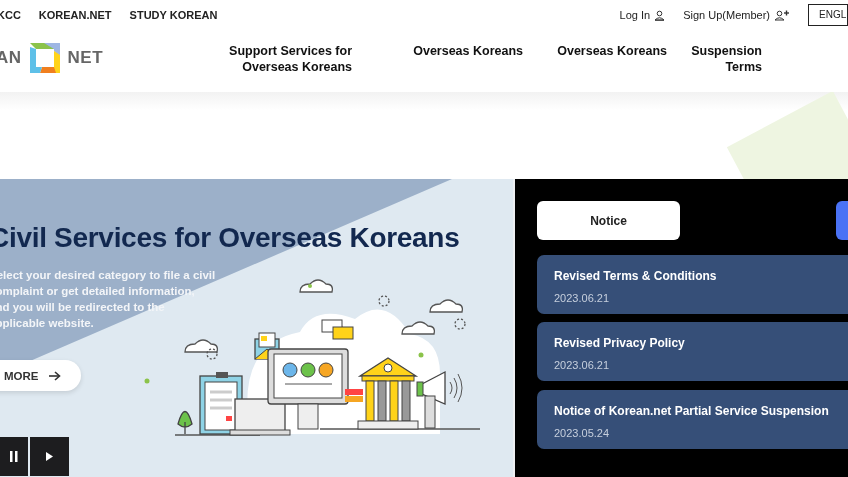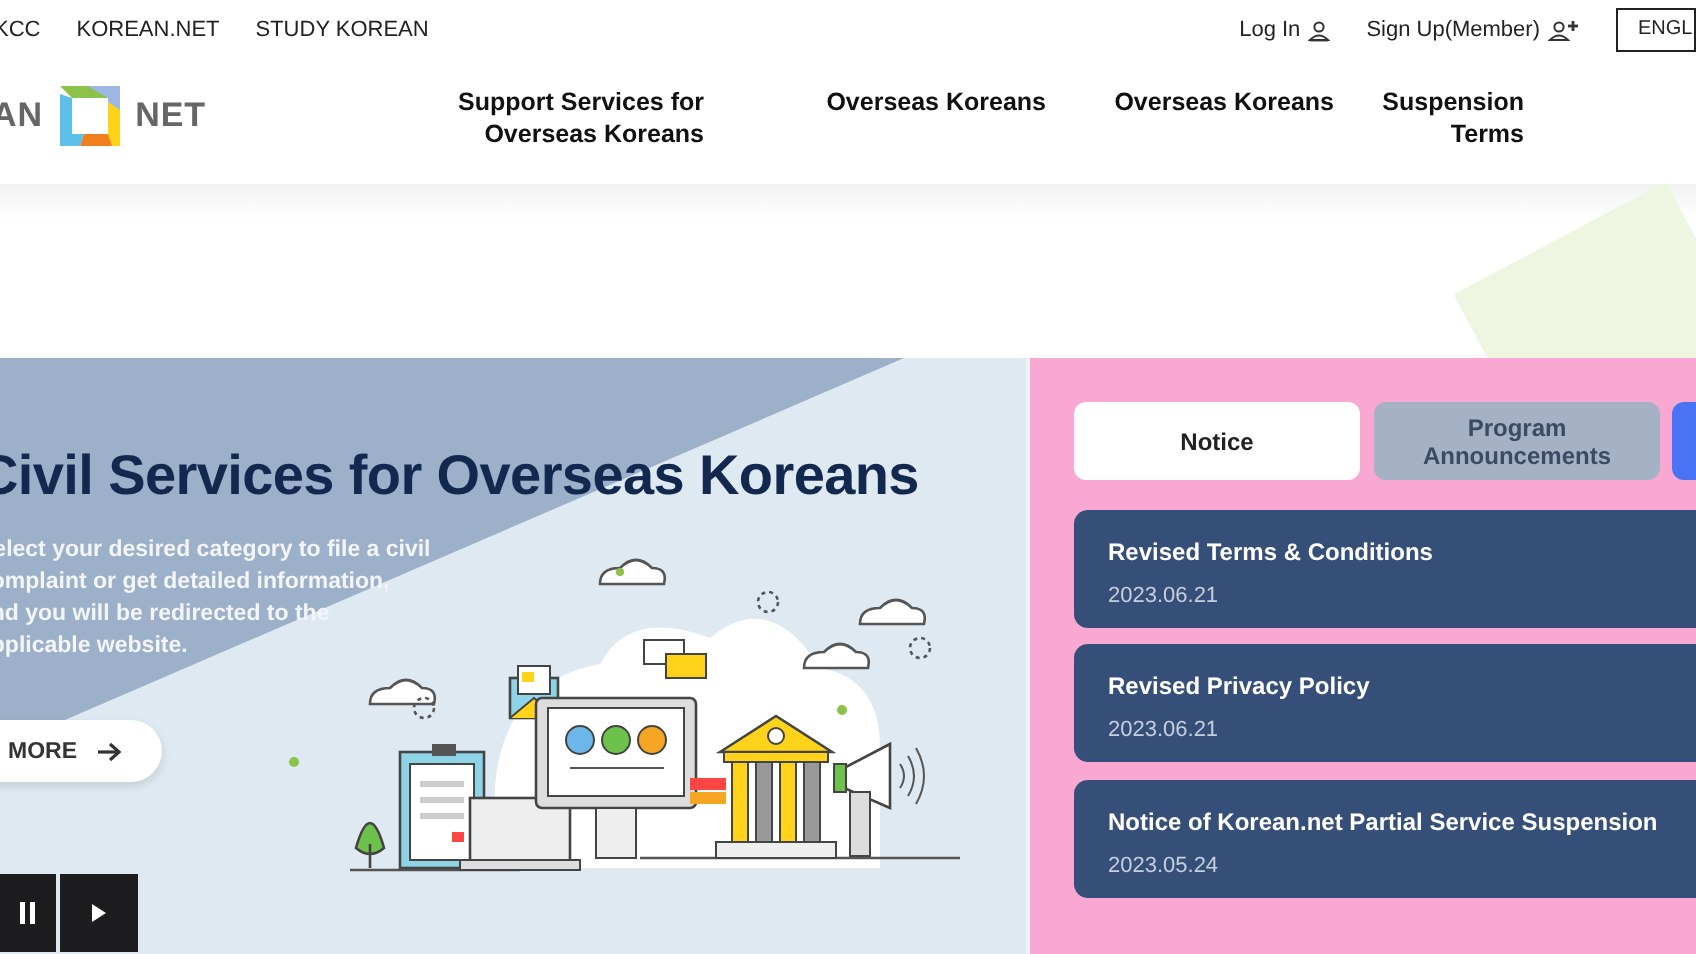--- a/index.html
+++ b/index.html
@@ -1,20 +1,20 @@
 <!DOCTYPE html>
 <html><head>
 <meta charset="utf-8">
 <style>
   * { box-sizing: border-box; margin: 0; padding: 0; }
   html, body { width: 848px; height: 477px; overflow: hidden; background: #fff; font-family: "Liberation Sans", sans-serif; }
   body { position: relative; }
 
   
-  .util-left { position: absolute; top: 9px; left: 0; display: flex; gap: 18px; font-size: 11px; color: #222; }
+  .util-left { position: absolute; top: 9px; left: 0; display: flex; gap: 18px; font-size: 11px; color: #222; font-weight: bold; }
   .util-left span { cursor: pointer; }
   .util-left .first { margin-left: -3px; }
   .util-right { position: absolute; top: 4px; right: 0; display: flex; align-items: center; font-size: 11px; color: #222; }
   .util-right .link { display: flex; align-items: center; gap: 4px; margin-right: 18px; cursor: pointer; justify-content: flex-end; }
   .util-right .lang { border: 1px solid #222; height: 22px; width: 40px; padding-left: 10px; line-height: 20px; font-size: 10px; cursor: pointer; white-space: nowrap; overflow: hidden; }
   .util-right svg { display: block; }
 
   
   .logo { position: absolute; top: 43px; left: -4px; display: flex; align-items: center; gap: 8px; font-size: 17px; font-weight: bold; color: #666; letter-spacing: 0.5px; }
   .logo-mark { width: 30px; height: 30px; position: relative; }
@@ -32,21 +32,21 @@
   .banner-title { position: absolute; top: 43px; left: -11px; font-size: 28px; font-weight: bold; color: #12284f; letter-spacing: -0.3px; white-space: nowrap; }
   .banner-desc { position: absolute; top: 88px; left: -11px; width: 240px; font-size: 11.5px; line-height: 16px; color: #f3f5f8; font-weight: bold; }
   .banner-desc span { display: block; }
   .more-btn { position: absolute; top: 181px; left: -20px; width: 101px; height: 31px; background: #fff; border-radius: 16px; box-shadow: 0 2px 5px rgba(0,0,0,0.12); display: flex; align-items: center; padding-left: 24px; gap: 10px; font-size: 11.5px; font-weight: bold; color: #333; cursor: pointer; }
   .ctrl { position: absolute; top: 258px; height: 39px; background: #1d1d1f; color: #fff; display: flex; align-items: center; justify-content: center; cursor: pointer; }
   .ctrl.pause { left: 0; width: 28px; }
   .ctrl.play { left: 30px; width: 39px; }
   .illus { position: absolute; left: 140px; top: 95px; width: 345px; height: 175px; }
 
   
-  .panel { position: absolute; top: 179px; left: 513px; width: 335px; height: 298px; background: #f9a8d4; border-left: 2px solid #eef0f3; }
+  .panel { position: absolute; top: 179px; left: 513px; width: 335px; height: 298px; background: #000000; border-left: 2px solid #eef0f3; }
   .tab { position: absolute; top: 22px; height: 39px; border-radius: 6px; font-size: 12px; font-weight: bold; display: flex; align-items: center; justify-content: center; text-align: center; line-height: 14px; cursor: pointer; }
   .tab span { display: block; }
   .tab.notice { left: 22px; width: 143px; background: #fff; color: #222; }
   .tab.program { left: 172px; width: 143px; background: #a5b2c5; color: #3b4b63; }
   .tab.third { left: 321px; width: 30px; background: #4a72f5; }
   .item { position: absolute; left: 22px; width: 330px; height: 59px; background: #364f78; border-radius: 7px; padding: 14px 0 0 17px; cursor: pointer; }
   .item .t { font-size: 12px; font-weight: bold; color: #fff; }
   .item .d { font-size: 11px; color: #c6cfdd; margin-top: 9px; }
 </style>
 </head>
@@ -205,26 +205,20 @@
     <svg width="7" height="9" viewBox="0 0 7 9">
         <polygon points="0,0 7,4.5 0,9" fill="#fff"></polygon>
       </svg>
   </div>
 </div>
 
 <div class="panel">
   <div class="tab notice">
     <span>Notice</span>
   </div>
-  <div class="tab program">
-    <div>
-      <span>Program</span>
-      <span>Announcements</span>
-    </div>
-  </div>
   <div class="tab third"></div>
 
   <div class="item" style="top:76px;">
     <div class="t">Revised Terms &amp; Conditions</div>
     <div class="d">2023.06.21</div>
   </div>
   <div class="item" style="top:143px;">
     <div class="t">Revised Privacy Policy</div>
     <div class="d">2023.06.21</div>
   </div>

